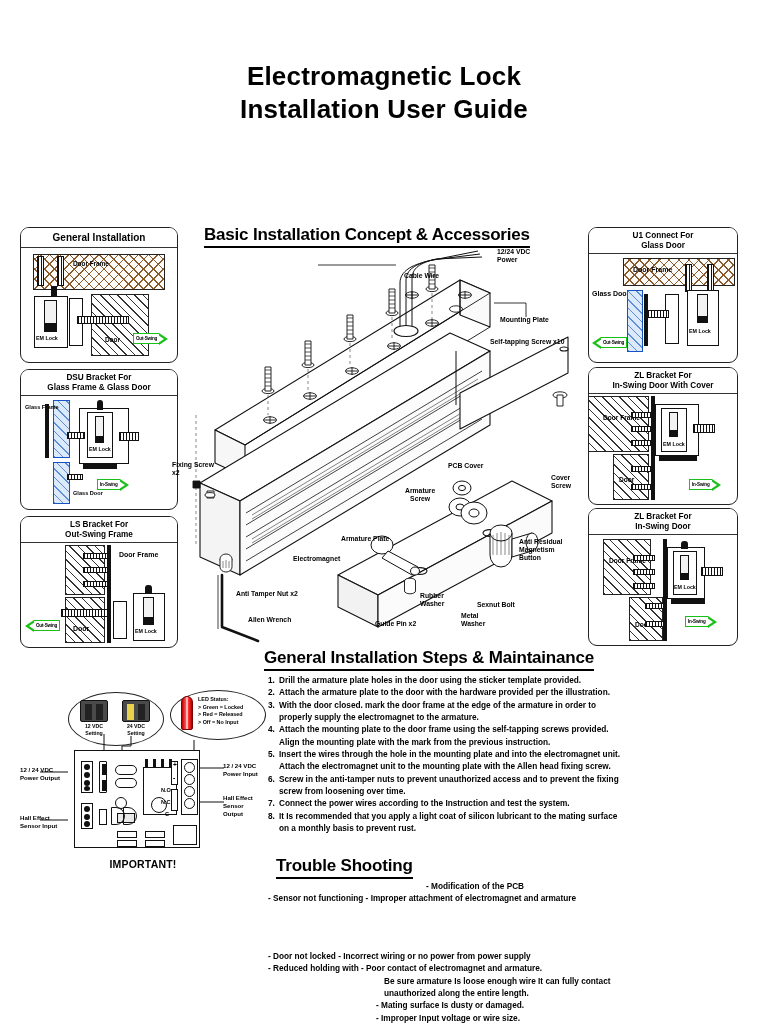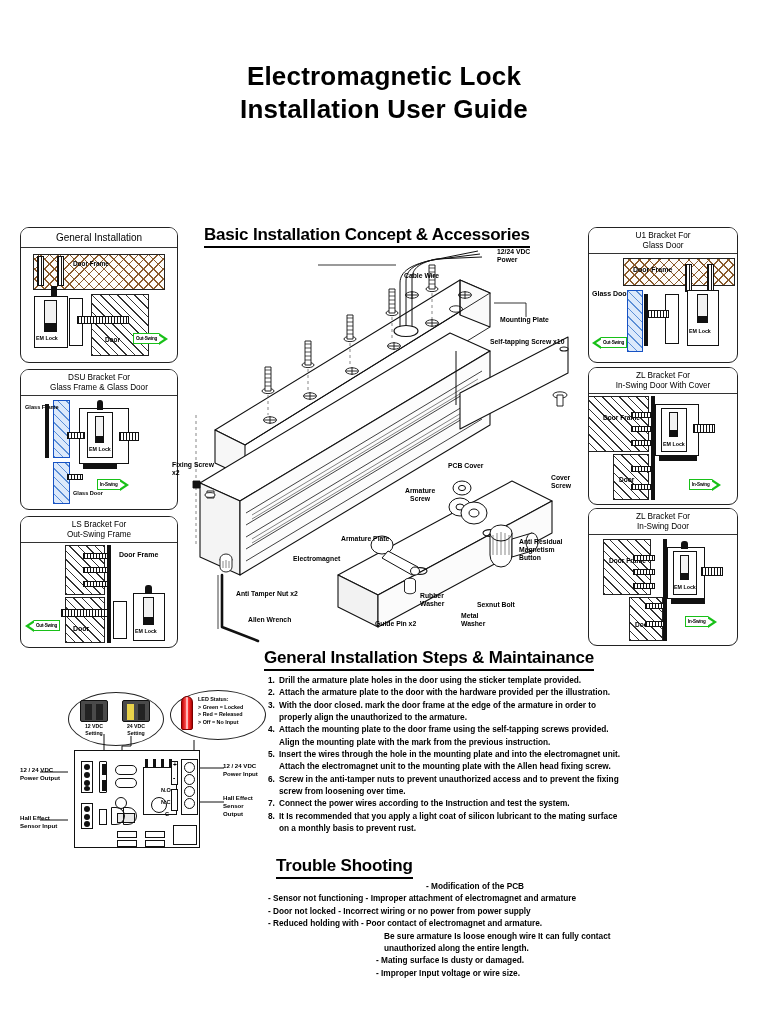--- a/index.html
+++ b/index.html
@@ -28,21 +28,21 @@
 
   
   .panel {
     position:absolute;
     border:1.4px solid #222;
     border-radius:9px;
     background:#fff;
     overflow:hidden;
   }
   .panel-title {
-    text-align:center; font-size:8.2px; font-weight:normal;
+    text-align:center; font-size:8.2px; font-weight:bold;
     line-height:1.22; padding:3px 2px 2px;
     border-bottom:1.1px solid #333;
     background:#fff;
   }
   .panel-title.big { font-size:10px; padding:4px 2px 3px; }
   .panel-body { position:relative; width:100%; }
 
   
   .brick {
     background-color:#fdfcfa;
@@ -208,21 +208,21 @@
     <div class="screw" style="left:40px; top:66px; width:48px; height:8px;"></div>
     <div class="swing left" style="left:4px; top:76px;">
       <div class="tail">Out-Swing</div>
       <div class="head"></div>
     </div>
   </div>
 </div>
 
 <div class="panel" style="left:588px; top:227px; width:150px; height:136px;">
   <div class="panel-title">
-    <div>U1 Bracket For</div>
+    <div>U1 Connect For</div>
     <div>Glass Door</div>
   </div>
   <div class="panel-body" style="height:105px;">
     <div class="brick abs" style="left:34px; top:4px; width:112px; height:28px;"></div>
     <div class="lbl" style="left:44px; top:12px; font-size:7px;">Door Frame</div>
     <div class="screw" style="left:96px; top:10px; width:7px; height:28px;"></div>
     <div class="screw" style="left:118px; top:10px; width:7px; height:28px;"></div>
     <div class="lbl" style="left:3px; top:36px; font-size:7px; line-height:1.25;">
       <span>Glass Door</span>
     </div>
@@ -538,21 +538,21 @@
     <div class="row">
       <span class="num">2.</span>
       <span>Attach the armature plate to the door with the hardware provided per the illustration.</span>
     </div>
     <div class="row">
       <span class="num">3.</span>
       <span>With the door closed. mark the door frame at the edge of the armature in order to</span>
     </div>
     <div class="row">
       <span class="num"></span>
-      <span>properly align the unauthorized to the armature.</span>
+      <span>properly supply the electromagnet to the armature.</span>
     </div>
     <div class="row">
       <span class="num">4.</span>
       <span>Attach the mounting plate to the door frame using the self-tapping screws provided.</span>
     </div>
     <div class="row">
       <span class="num"></span>
       <span>Align the mounting plate with the mark from the previous instruction.</span>
     </div>
     <div class="row">
@@ -584,21 +584,21 @@
       <span>on a monthly basis to prevent rust.</span>
     </div>
   </div>
 
 <div class="abs" style="left:276px; top:856px;">
   <span class="section-head">Trouble Shooting</span>
 </div>
 <div class="ts" id="ts-list" style="left:268px; top:881px; width:492px;">
     <div style="padding-left: 158px;">- Modification of the PCB</div>
     <div style="padding-left: 0px;">- Sensor not functioning - Improper attachment of electromagnet and armature</div>
-    <div style="padding-left: 0px;">- Door not locked - Incorrect wiring or no power from power supply</div>
+    <div style="padding-left: 0px; margin-top: 45px;">- Door not locked - Incorrect wiring or no power from power supply</div>
     <div style="padding-left: 0px;">- Reduced holding with - Poor contact of electromagnet and armature.</div>
     <div style="padding-left: 116px;">Be sure armature Is loose enough wire It can fully contact</div>
     <div style="padding-left: 116px;">unauthorized along the entire length.</div>
     <div style="padding-left: 108px;">- Mating surface Is dusty or damaged.</div>
     <div style="padding-left: 108px;">- Improper Input voltage or wire size.</div>
   </div>
 
 <div id="pcb-wrap">
 
   <div class="bubble" style="left:50px; top:8px; width:96px; height:54px;"></div>
@@ -708,13 +708,14 @@
     <div>Power Input</div>
   </div>
   <div class="pcb-lbl" style="left:205px; top:110px; line-height:1.3;">
     <div>Hall Effect</div>
     <div>Sensor</div>
     <div>Output</div>
   </div>
 </div>
 
 <div id="important">
+  <div class="hd">IMPORTANT!</div>
 </div>
 
 </body></html>

